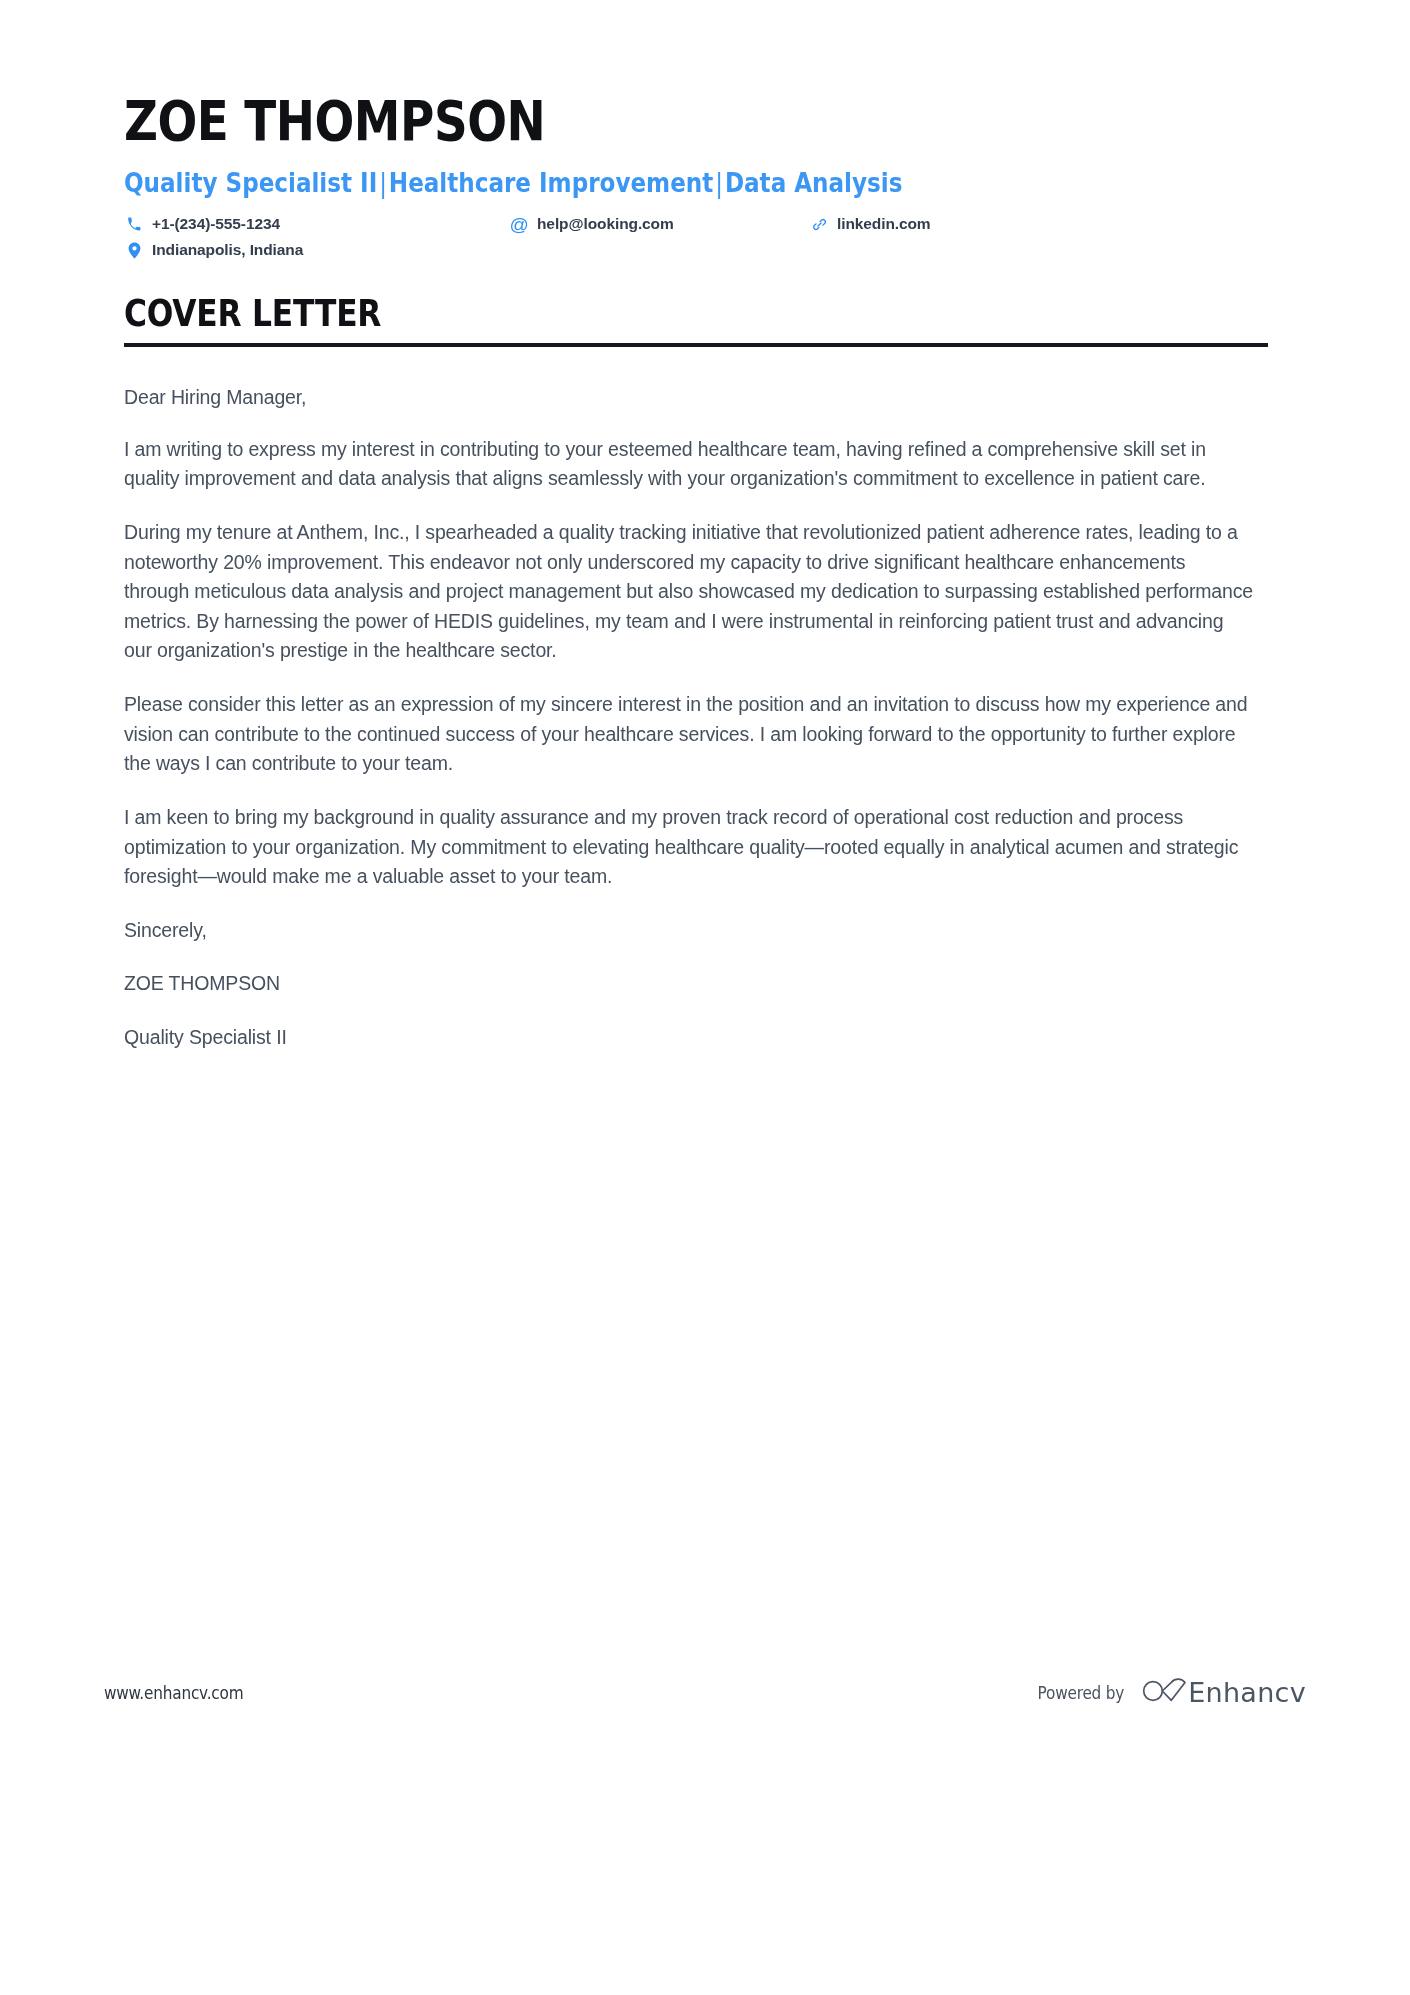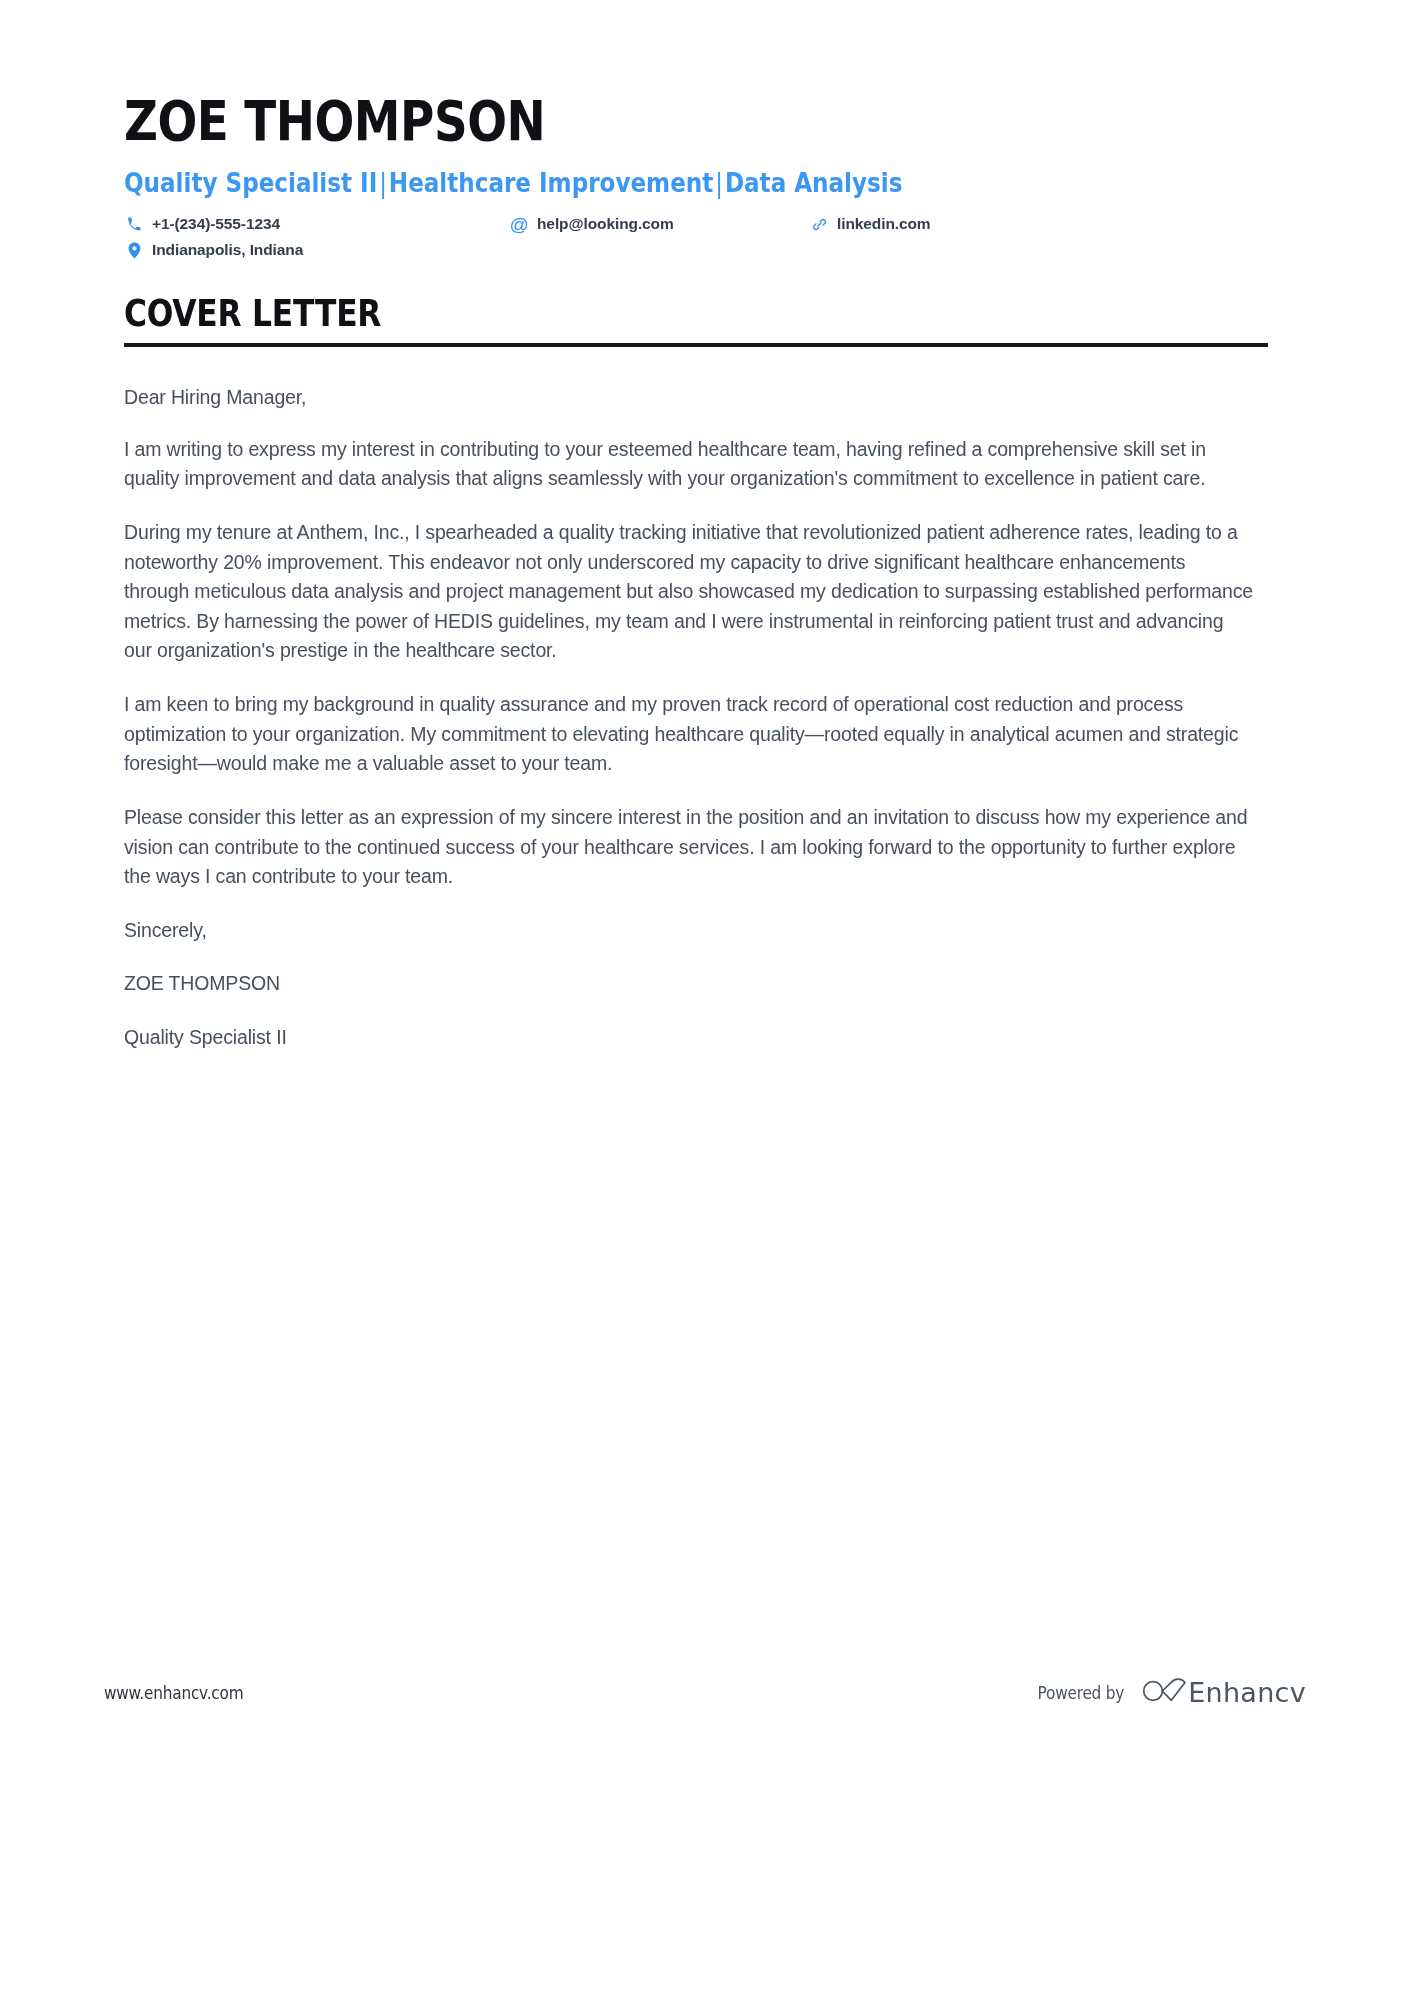--- a/index.html
+++ b/index.html
@@ -248,22 +248,22 @@
     </div>
 
     <div class="section">
       <div class="section-title">COVER LETTER</div>
       <div class="section-rule"></div>
 
       <div class="letter">
         <p class="tight">Dear Hiring Manager,</p>
         <p>I am writing to express my interest in contributing to your esteemed healthcare team, having refined a comprehensive skill set in quality improvement and data analysis that aligns seamlessly with your organization's commitment to excellence in patient care.</p>
         <p>During my tenure at Anthem, Inc., I spearheaded a quality tracking initiative that revolutionized patient adherence rates, leading to a noteworthy 20% improvement. This endeavor not only underscored my capacity to drive significant healthcare enhancements through meticulous data analysis and project management but also showcased my dedication to surpassing established performance metrics. By harnessing the power of HEDIS guidelines, my team and I were instrumental in reinforcing patient trust and advancing our organization's prestige in the healthcare sector.</p>
+        <p>Please consider this letter as an expression of my sincere interest in the position and an invitation to discuss how my experience and vision can contribute to the continued success of your healthcare services. I am looking forward to the opportunity to further explore the ways I can contribute to your team.</p>
         <p>I am keen to bring my background in quality assurance and my proven track record of operational cost reduction and process optimization to your organization. My commitment to elevating healthcare quality—rooted equally in analytical acumen and strategic foresight—would make me a valuable asset to your team.</p>
-        <p>Please consider this letter as an expression of my sincere interest in the position and an invitation to discuss how my experience and vision can contribute to the continued success of your healthcare services. I am looking forward to the opportunity to further explore the ways I can contribute to your team.</p>
 
         <div class="sign-block">
           <p>Sincerely,</p>
           <p>ZOE THOMPSON</p>
           <p>Quality Specialist II</p>
         </div>
       </div>
     </div>
 
   </div>

